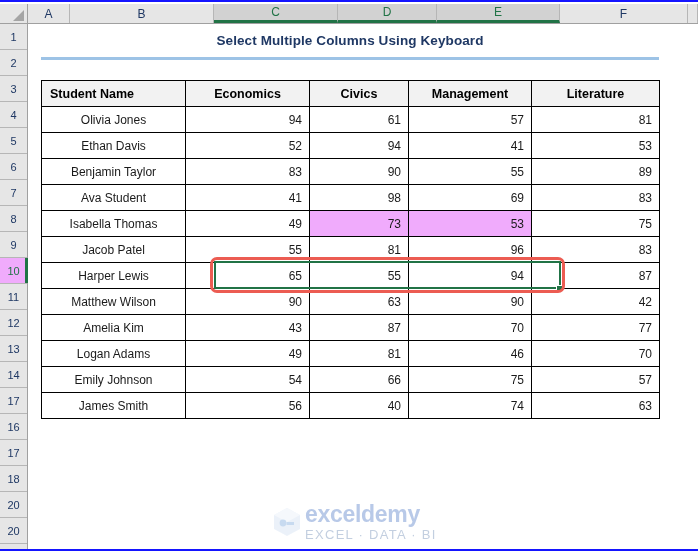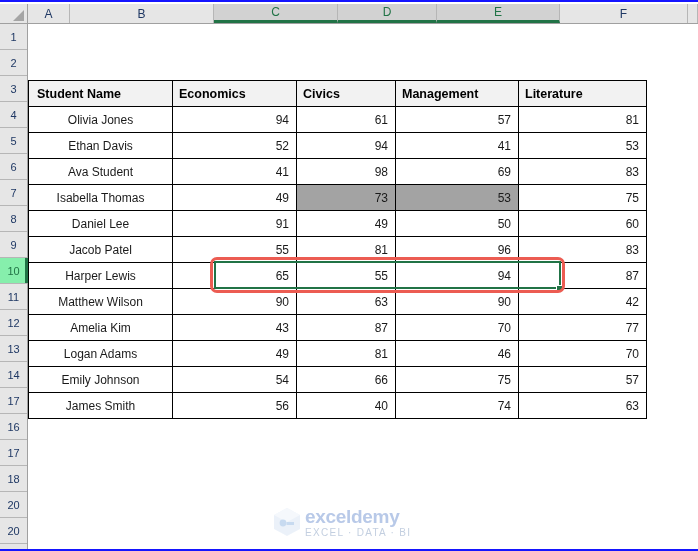--- a/index.html
+++ b/index.html
@@ -76,21 +76,21 @@
     border-bottom: 1px solid #b6b6b6;
     background: #e6e6e6;
     color: #1f3864;
     font-size: 11px;
     display: flex;
     align-items: center;
     justify-content: center;
     position: relative;
   }
   .row-head.selected {
-    background: #86efac;
+    background: #f0abfc;
     color: #217346;
   }
   .row-head.selected::after {
     content: "";
     position: absolute;
     right: -1px; top: 0; bottom: 0;
     width: 3px;
     background: #217346;
   }
 
@@ -120,53 +120,53 @@
   .title-rule {
     margin-top: 7px;
     height: 3px;
     background: #9dc3e6;
     width: 100%;
   }
 
   
   .data-table {
     position: absolute;
-    left: 28px;
+    left: 41px;
     top: 78px;
     width: 618px;
     border-collapse: collapse;
     table-layout: fixed;
   }
   .data-table th, .data-table td {
     border: 1px solid #000000;
     height: 26px;
     font-size: 12px;
     color: #1a1a1a;
     padding: 0 6px;
     overflow: hidden;
     white-space: nowrap;
   }
   .data-table th {
     background: #f2f2f2;
     font-weight: bold;
-    text-align: left;
+    text-align: center;
     color: #000000;
     font-size: 12.5px;
   }
   .data-table th.name-col { text-align: left; padding-left: 8px; }
   .data-table td.name-cell { text-align: center; }
   .data-table td.num-cell { text-align: right; padding-right: 7px; }
 
   col.c-name { width: 144px; }
   col.c-eco  { width: 124px; }
   col.c-civ  { width: 99px; }
   col.c-man  { width: 123px; }
   col.c-lit  { width: 128px; }
 
-  td.sel-gray { background: #a3a3a3; }
+  td.sel-gray { background: #f0abfc; }
 
   
   .sel-outline {
     position: absolute;
     left: 214px;
     top: 259px;
     width: 347px;
     height: 28px;
     border: 2px solid #217346;
     pointer-events: none;
@@ -211,28 +211,28 @@
   .wm-logo {
     width: 30px; height: 32px;
     flex: 0 0 30px;
     opacity: 0.55;
   }
   .wm-text {
     margin-left: 3px;
     line-height: 1;
   }
   .wm-name {
-    font-size: 19px;
+    font-size: 23px;
     font-weight: bold;
     color: #b8c9e8;
     letter-spacing: -0.3px;
     font-family: "Liberation Sans", sans-serif;
   }
   .wm-tag {
-    font-size: 10px;
+    font-size: 13px;
     color: #c3cfe0;
     letter-spacing: 1.3px;
     margin-top: 2px;
     font-family: "Liberation Sans", sans-serif;
   }
 </style>
 </head>
 <body>
 
 <div id="screenshot">
@@ -267,20 +267,24 @@
     <div class="row-head">16</div>
     <div class="row-head">17</div>
     <div class="row-head">18</div>
     <div class="row-head">20</div>
     <div class="row-head">20</div>
     <div class="row-head">21</div>
   </div>
 
   <div class="grid-area"></div>
 
+  <div class="title-wrap">
+    <div class="sheet-title">Select Multiple Columns Using Keyboard</div>
+    <div class="title-rule"></div>
+  </div>
 
   <div class="watermark">
     <svg class="wm-logo" viewBox="0 0 30 32">
       <polygon points="15,2 28,9 28,23 15,30 2,23 2,9" fill="#dce7f5"></polygon>
       <polygon points="15,2 28,9 15,16 2,9" fill="#eef4fb"></polygon>
       <circle cx="11" cy="17" r="3.4" fill="#9bbde4"></circle>
       <rect x="14.5" y="16" width="7.5" height="3" fill="#9bbde4"></rect>
     </svg>
     <div class="wm-text">
       <div class="wm-name">exceldemy</div>
@@ -314,41 +318,41 @@
         <td class="num-cell">81</td>
       </tr>
       <tr>
         <td class="name-cell">Ethan Davis</td>
         <td class="num-cell">52</td>
         <td class="num-cell">94</td>
         <td class="num-cell">41</td>
         <td class="num-cell">53</td>
       </tr>
       <tr>
+        <td class="name-cell">Benjamin Taylor</td>
+        <td class="num-cell">83</td>
+        <td class="num-cell">90</td>
+        <td class="num-cell">55</td>
+        <td class="num-cell">89</td>
+      </tr>
+      <tr>
         <td class="name-cell">Ava Student</td>
         <td class="num-cell">41</td>
         <td class="num-cell">98</td>
         <td class="num-cell">69</td>
         <td class="num-cell">83</td>
       </tr>
       <tr>
         <td class="name-cell">Isabella Thomas</td>
         <td class="num-cell">49</td>
         <td class="num-cell sel-gray">73</td>
         <td class="num-cell sel-gray">53</td>
         <td class="num-cell">75</td>
       </tr>
       <tr>
-        <td class="name-cell">Daniel Lee</td>
-        <td class="num-cell">91</td>
-        <td class="num-cell">49</td>
-        <td class="num-cell">50</td>
-        <td class="num-cell">60</td>
-      </tr>
-      <tr>
         <td class="name-cell">Jacob Patel</td>
         <td class="num-cell">55</td>
         <td class="num-cell">81</td>
         <td class="num-cell">96</td>
         <td class="num-cell">83</td>
       </tr>
       <tr>
         <td class="name-cell">Harper Lewis</td>
         <td class="num-cell">65</td>
         <td class="num-cell">55</td>

